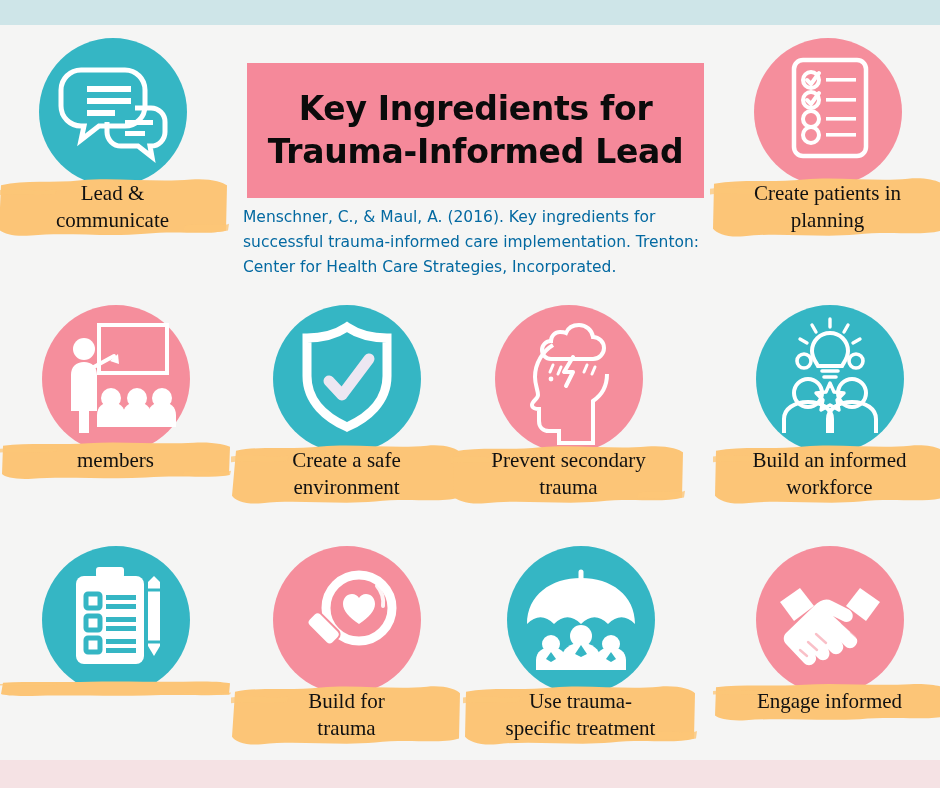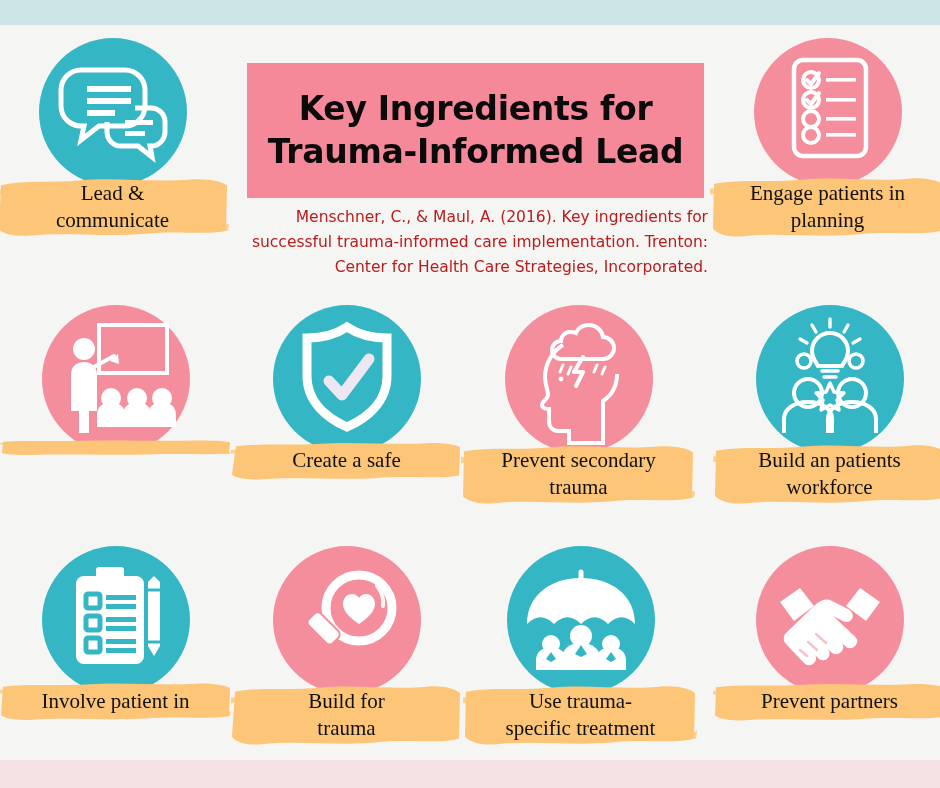--- a/index.html
+++ b/index.html
@@ -44,21 +44,21 @@
   }
   .title-line{
     font-family:"DejaVu Sans",sans-serif;
     font-weight:bold;color:#0b0b0b;
     font-size:33px;line-height:1.3;letter-spacing:-0.3px;
     text-align:center;
   }
   .citation{
     position:absolute;left:243px;top:180px;width:465px;
     font-family:"DejaVu Sans",sans-serif;
-    font-size:15.5px;line-height:1.62;color:#b91c1c;text-align:right;
+    font-size:15.5px;line-height:1.62;color:#0369a1;text-align:left;
   }
 </style>
 </head>
 <body>
 
 <div class="band band-top"></div>
 <div class="band band-bottom"></div>
 
 <div class="stage">
 
@@ -109,21 +109,21 @@
         <rect x="72" y="95" width="30" height="3.6" fill="#fff"></rect>
         <circle cx="57" cy="107" r="0" fill="none"></circle>
       </svg>
     </div>
     <div class="banner">
       <svg class="brush" viewBox="0 0 235 86" preserveAspectRatio="none">
         <path d="M4 14 C32 8, 62 13, 94 9 C128 5, 166 12, 198 8 C216 6, 230 11, 233 15 L232 70 C212 77, 180 70, 146 75 C110 79, 68 72, 34 77 C18 79, 7 74, 3 68 Z" fill="#fcc577"></path>
         <path d="M0 20 C22 16, 38 22, 58 19 L56 25 C34 28, 18 24, 0 27 Z" fill="#fcc577" opacity=".75"></path>
       </svg>
       <div class="banner-label">
-        <span>Engage patients in</span>
+        <span>Create patients in</span>
         <span class="l2">planning</span>
       </div>
     </div>
   </div>
 
   <div class="item" style="left:-2px;top:280px;">
     <div class="circle pink">
       <svg viewBox="0 0 148 148">
         <rect x="57" y="20" width="68" height="48" fill="none" stroke="#fff" stroke-width="4"></rect>
         <circle cx="42" cy="44" r="11" fill="#fff"></circle>
@@ -138,43 +138,45 @@
         <path d="M106 122v-12c0-8 6-13 14-13s14 5 14 13v12z" fill="#fff"></path>
       </svg>
     </div>
     <div class="banner">
       <svg class="brush" viewBox="0 0 235 86" preserveAspectRatio="none">
         <path d="M5 13 C30 7, 60 12, 90 8 C124 4, 162 11, 196 7 C214 5, 229 11, 232 15 L231 69 C212 76, 180 69, 148 74 C110 78, 68 71, 34 76 C18 78, 7 73, 4 67 Z" fill="#fcc577"></path>
         <path d="M1 19 C24 15, 40 21, 60 18 L58 24 C36 27, 19 23, 1 26 Z" fill="#fcc577" opacity=".75"></path>
         <path d="M186 63 C208 60, 224 65, 233 61 L232 69 C212 73, 196 68, 184 70 Z" fill="#fcc577" opacity=".8"></path>
       </svg>
       <div class="banner-label">
+        <span class="l2">members</span>
       </div>
     </div>
   </div>
 
   <div class="item" style="left:229px;top:280px;font-family:Liberation Serif, serif;">
     <div class="circle teal">
       <svg viewBox="0 0 148 148">
         <path d="M74 22c-12 8-28 11-40 11v38c0 26 20 42 40 51 20-9 40-25 40-51V33c-12 0-28-3-40-11z" fill="none" stroke="#fff" stroke-width="9"></path>
         <path d="M56 76l13 14 27-36" fill="none" stroke="#ece7f2" stroke-width="11" stroke-linecap="round" stroke-linejoin="round"></path>
       </svg>
     </div>
     <div class="banner">
       <svg class="brush" viewBox="0 0 235 86" preserveAspectRatio="none">
         <path d="M7 14 C32 8, 62 13, 92 9 C126 5, 164 12, 198 8 C214 6, 228 11, 231 16 L230 70 C211 77, 178 70, 146 75 C108 79, 66 72, 33 77 C17 79, 6 74, 3 68 Z" fill="#fcc577"></path>
         <path d="M2 21 C24 17, 40 23, 60 20 L58 26 C36 29, 20 25, 2 28 Z" fill="#fcc577" opacity=".75"></path>
       </svg>
       <div class="banner-label">
         <span>Create a safe</span>
-      </div>
-    </div>
-  </div>
-
-  <div class="item" style="left:461px;top:280px;">
+        <span class="l2">environment</span>
+      </div>
+    </div>
+  </div>
+
+  <div class="item" style="left:451px;top:280px;">
     <div class="circle pink">
       <svg viewBox="0 0 148 148">
         <path d="M58 40c-10 6-18 18-18 32 0 8 3 13 3 18 0 4-6 6-6 10 0 3 4 4 7 4v12c0 6 4 10 10 10h10v12h34V96c9-6 14-16 14-27" fill="none" stroke="#fff" stroke-width="4"></path>
         <path d="M56 36c-5 0-9 4-9 9s4 9 9 9h42c6 0 11-5 11-11s-5-11-11-11c-1-7-7-12-14-12-6 0-11 3-13 8-2-1-4-1-6-1-5 0-9 4-9 9z" fill="none" stroke="#fff" stroke-width="4"></path>
         <path d="M78 52l-9 15h9l-7 14" fill="none" stroke="#fff" stroke-width="4" stroke-linecap="round" stroke-linejoin="round"></path>
         <path d="M58 60l-3 7M66 62l-3 7M92 60l-3 7M100 62l-3 7" stroke="#fff" stroke-width="3" stroke-linecap="round"></path>
         <circle cx="56" cy="74" r="2.4" fill="#fff"></circle>
       </svg>
     </div>
     <div class="banner">
@@ -204,21 +206,21 @@
         <circle cx="96" cy="88" r="14" fill="none" stroke="#fff" stroke-width="4"></circle>
         <path d="M72 128v-14c0-10 10-17 24-17s24 7 24 17v14" fill="none" stroke="#fff" stroke-width="4"></path>
       </svg>
     </div>
     <div class="banner">
       <svg class="brush" viewBox="0 0 235 86" preserveAspectRatio="none">
         <path d="M4 14 C30 8, 60 13, 92 9 C126 5, 164 12, 198 8 C216 6, 230 11, 233 16 L232 70 C213 77, 180 70, 148 75 C110 79, 68 72, 34 77 C18 79, 7 74, 3 68 Z" fill="#fcc577"></path>
         <path d="M1 21 C24 17, 40 23, 60 20 L58 26 C36 29, 19 25, 1 28 Z" fill="#fcc577" opacity=".75"></path>
       </svg>
       <div class="banner-label">
-        <span>Build an patients</span>
+        <span>Build an informed</span>
         <span class="l2">workforce</span>
       </div>
     </div>
   </div>
 
   <div class="item" style="left:-2px;top:521px;">
     <div class="circle teal">
       <svg viewBox="0 0 148 148">
         <path d="M42 30h52a8 8 0 0 1 8 8v72a8 8 0 0 1-8 8H42a8 8 0 0 1-8-8V38a8 8 0 0 1 8-8z" fill="#fff"></path>
         <rect x="54" y="21" width="28" height="11" rx="3" fill="#fff"></rect>
@@ -236,21 +238,20 @@
         <path d="M106 96h12" stroke="#35b6c4" stroke-width="3"></path>
       </svg>
     </div>
     <div class="banner">
       <svg class="brush" viewBox="0 0 235 86" preserveAspectRatio="none">
         <path d="M5 13 C30 7, 60 12, 92 8 C126 4, 164 11, 198 7 C214 5, 229 11, 232 15 L231 69 C212 76, 180 69, 148 74 C110 78, 68 71, 34 76 C18 78, 6 73, 3 67 Z" fill="#fcc577"></path>
         <path d="M1 19 C24 15, 40 21, 60 18 L58 24 C36 27, 19 23, 1 26 Z" fill="#fcc577" opacity=".75"></path>
         <path d="M186 62 C208 59, 224 64, 233 60 L232 69 C212 73, 196 68, 184 70 Z" fill="#fcc577" opacity=".8"></path>
       </svg>
       <div class="banner-label">
-        <span>Involve patient in</span>
       </div>
     </div>
   </div>
 
   <div class="item" style="left:229px;top:521px;">
     <div class="circle pink">
       <svg viewBox="0 0 148 148">
         <circle cx="86" cy="62" r="33" fill="none" stroke="#fff" stroke-width="9"></circle>
         <path d="M104 40a26 26 0 0 1 6 20" fill="none" stroke="#fff" stroke-width="4" stroke-linecap="round" opacity=".9"></path>
         <path d="M86 78c-10-7-16-13-16-20 0-6 4-10 9-10 3 0 6 2 7 4 1-2 4-4 7-4 5 0 9 4 9 10 0 7-6 13-16 20z" fill="#fff"></path>
@@ -307,19 +308,19 @@
         <path d="M60 88l10 9M52 96l9 8M44 104l7 6" stroke="#f58e9c" stroke-width="2.4" stroke-linecap="round" opacity=".55"></path>
         <path d="M96 86l-10-9M104 94l-9-8" stroke="#f58e9c" stroke-width="2.4" stroke-linecap="round" opacity=".55"></path>
       </svg>
     </div>
     <div class="banner">
       <svg class="brush" viewBox="0 0 235 86" preserveAspectRatio="none">
         <path d="M4 14 C30 8, 60 13, 92 9 C126 5, 164 12, 198 8 C216 6, 230 11, 233 16 L232 70 C213 77, 180 70, 148 75 C110 79, 68 72, 34 77 C18 79, 7 74, 3 68 Z" fill="#fcc577"></path>
         <path d="M1 21 C24 17, 40 23, 60 20 L58 26 C36 29, 19 25, 1 28 Z" fill="#fcc577" opacity=".75"></path>
       </svg>
       <div class="banner-label">
-        <span>Prevent partners</span>
+        <span>Engage informed</span>
         <span class="l2"></span>
       </div>
     </div>
   </div>
 
 </div>
 
 </body></html>

